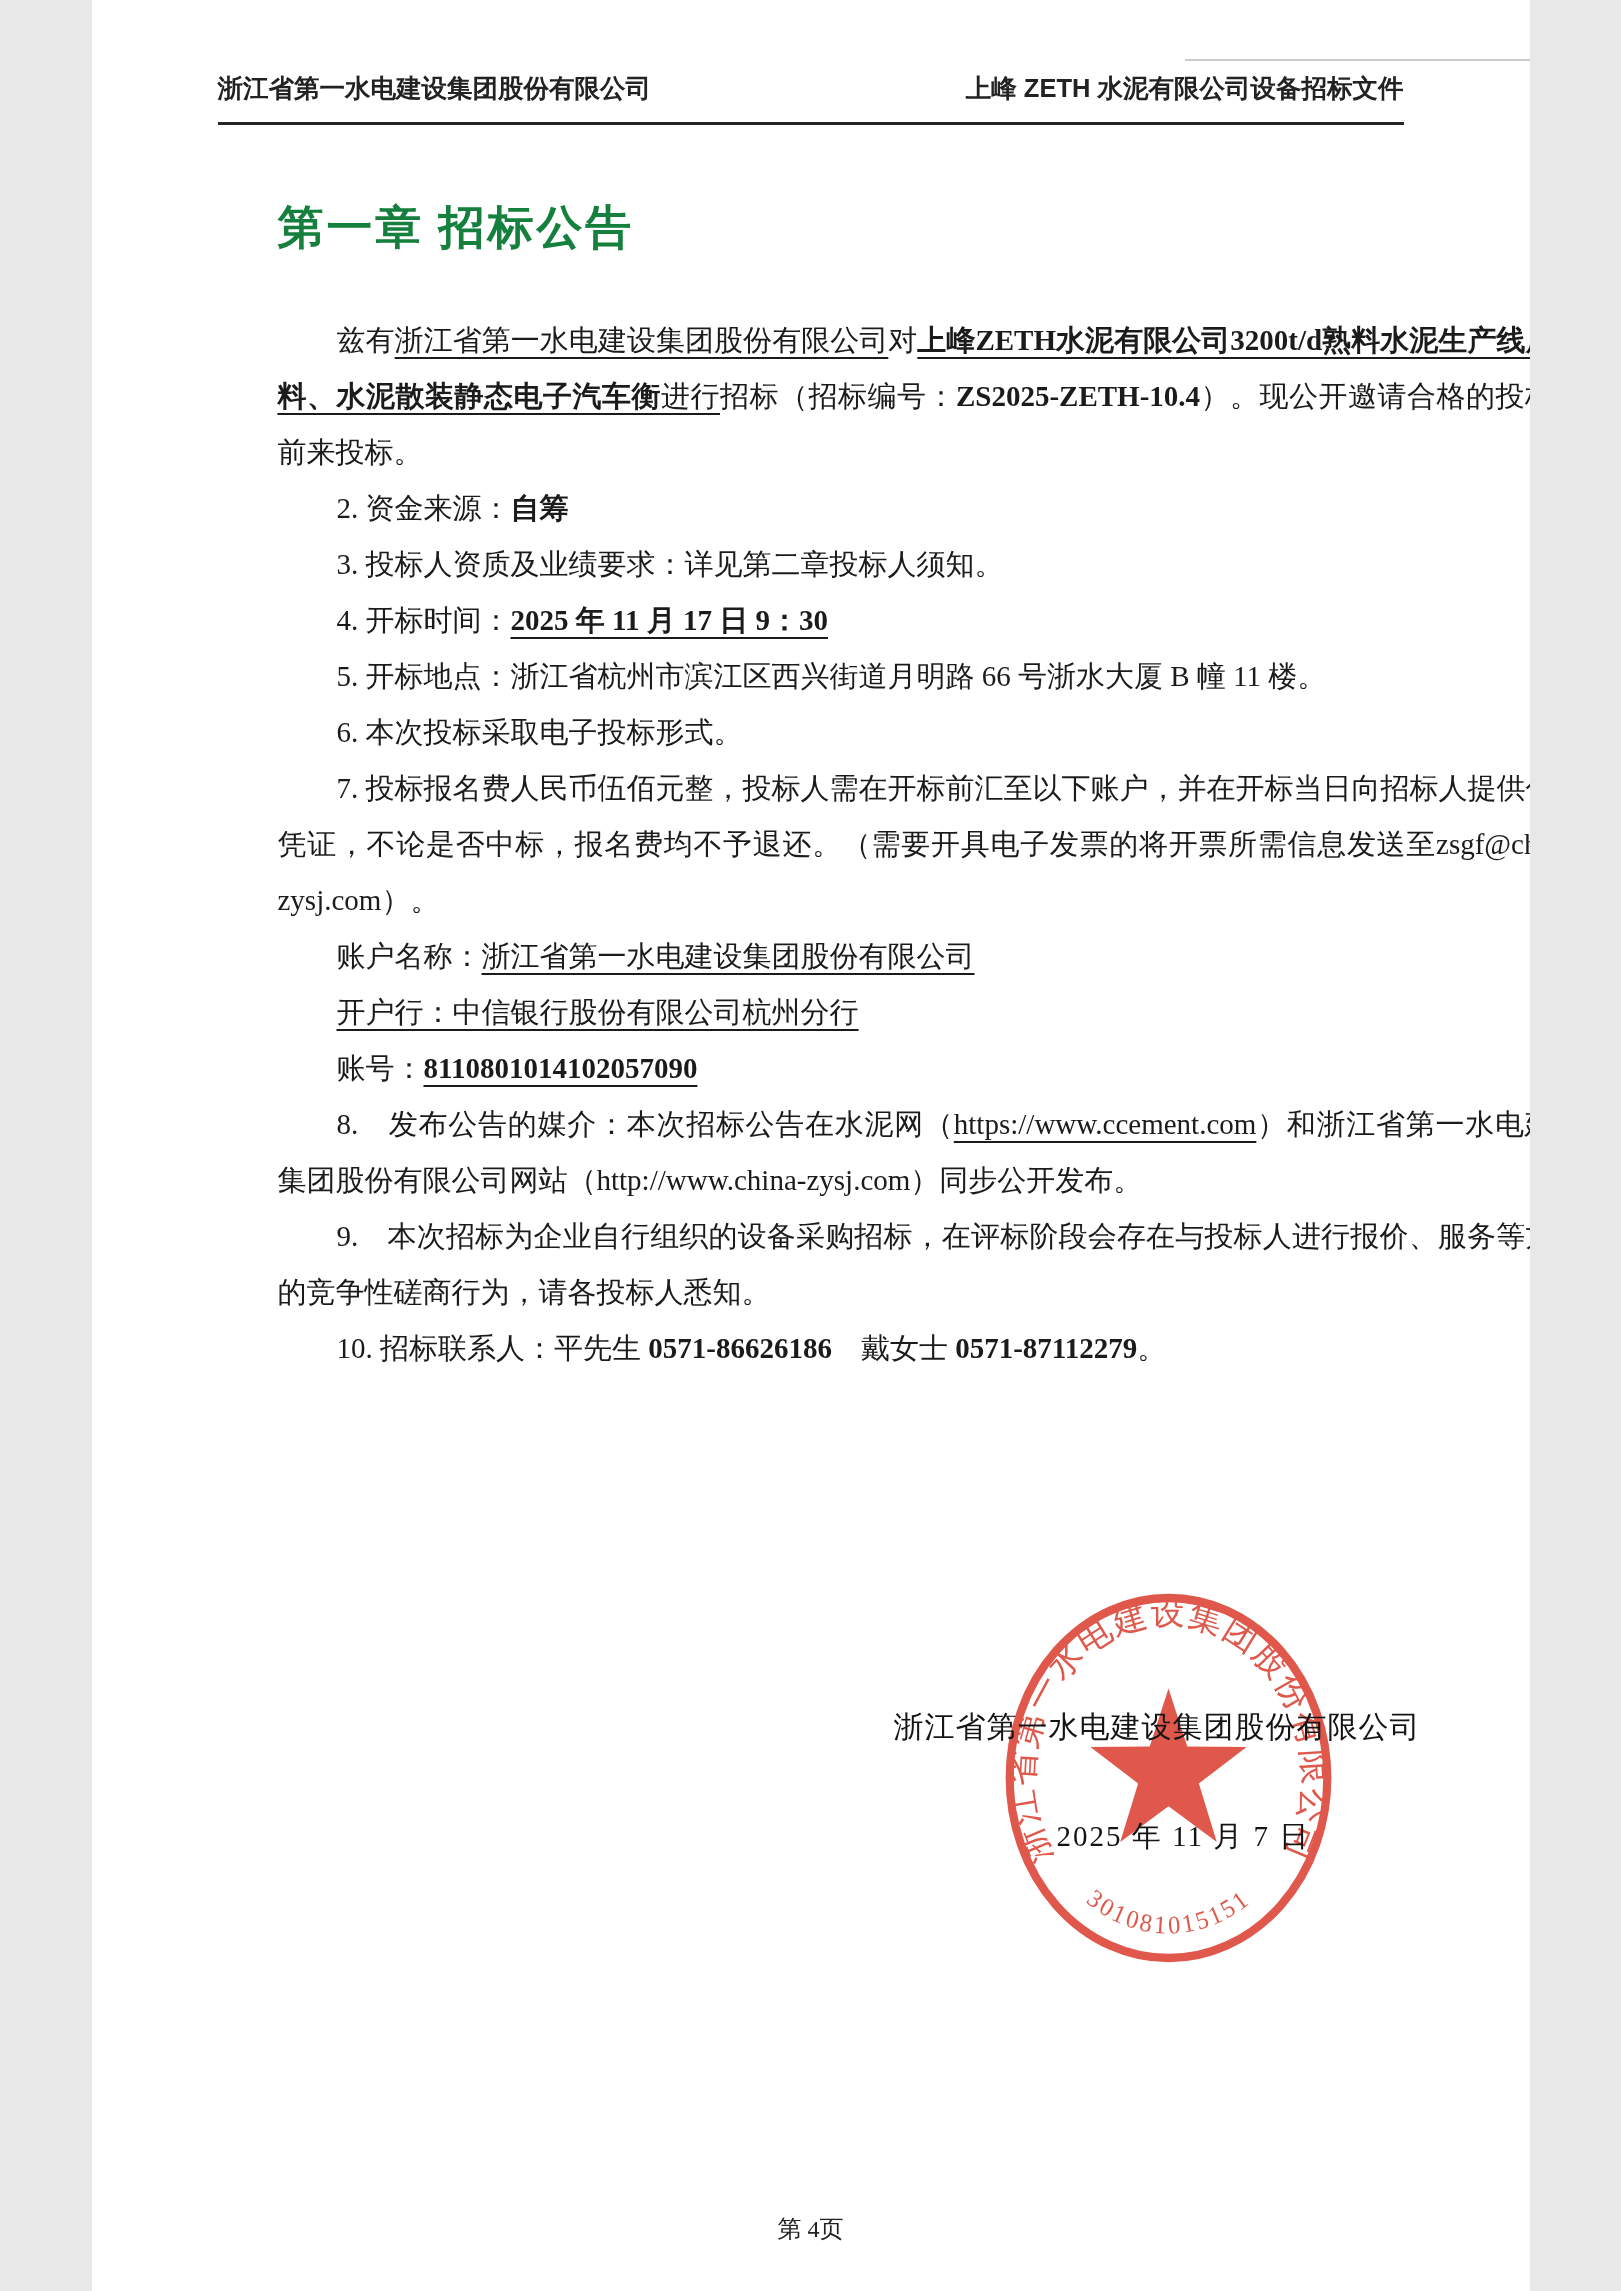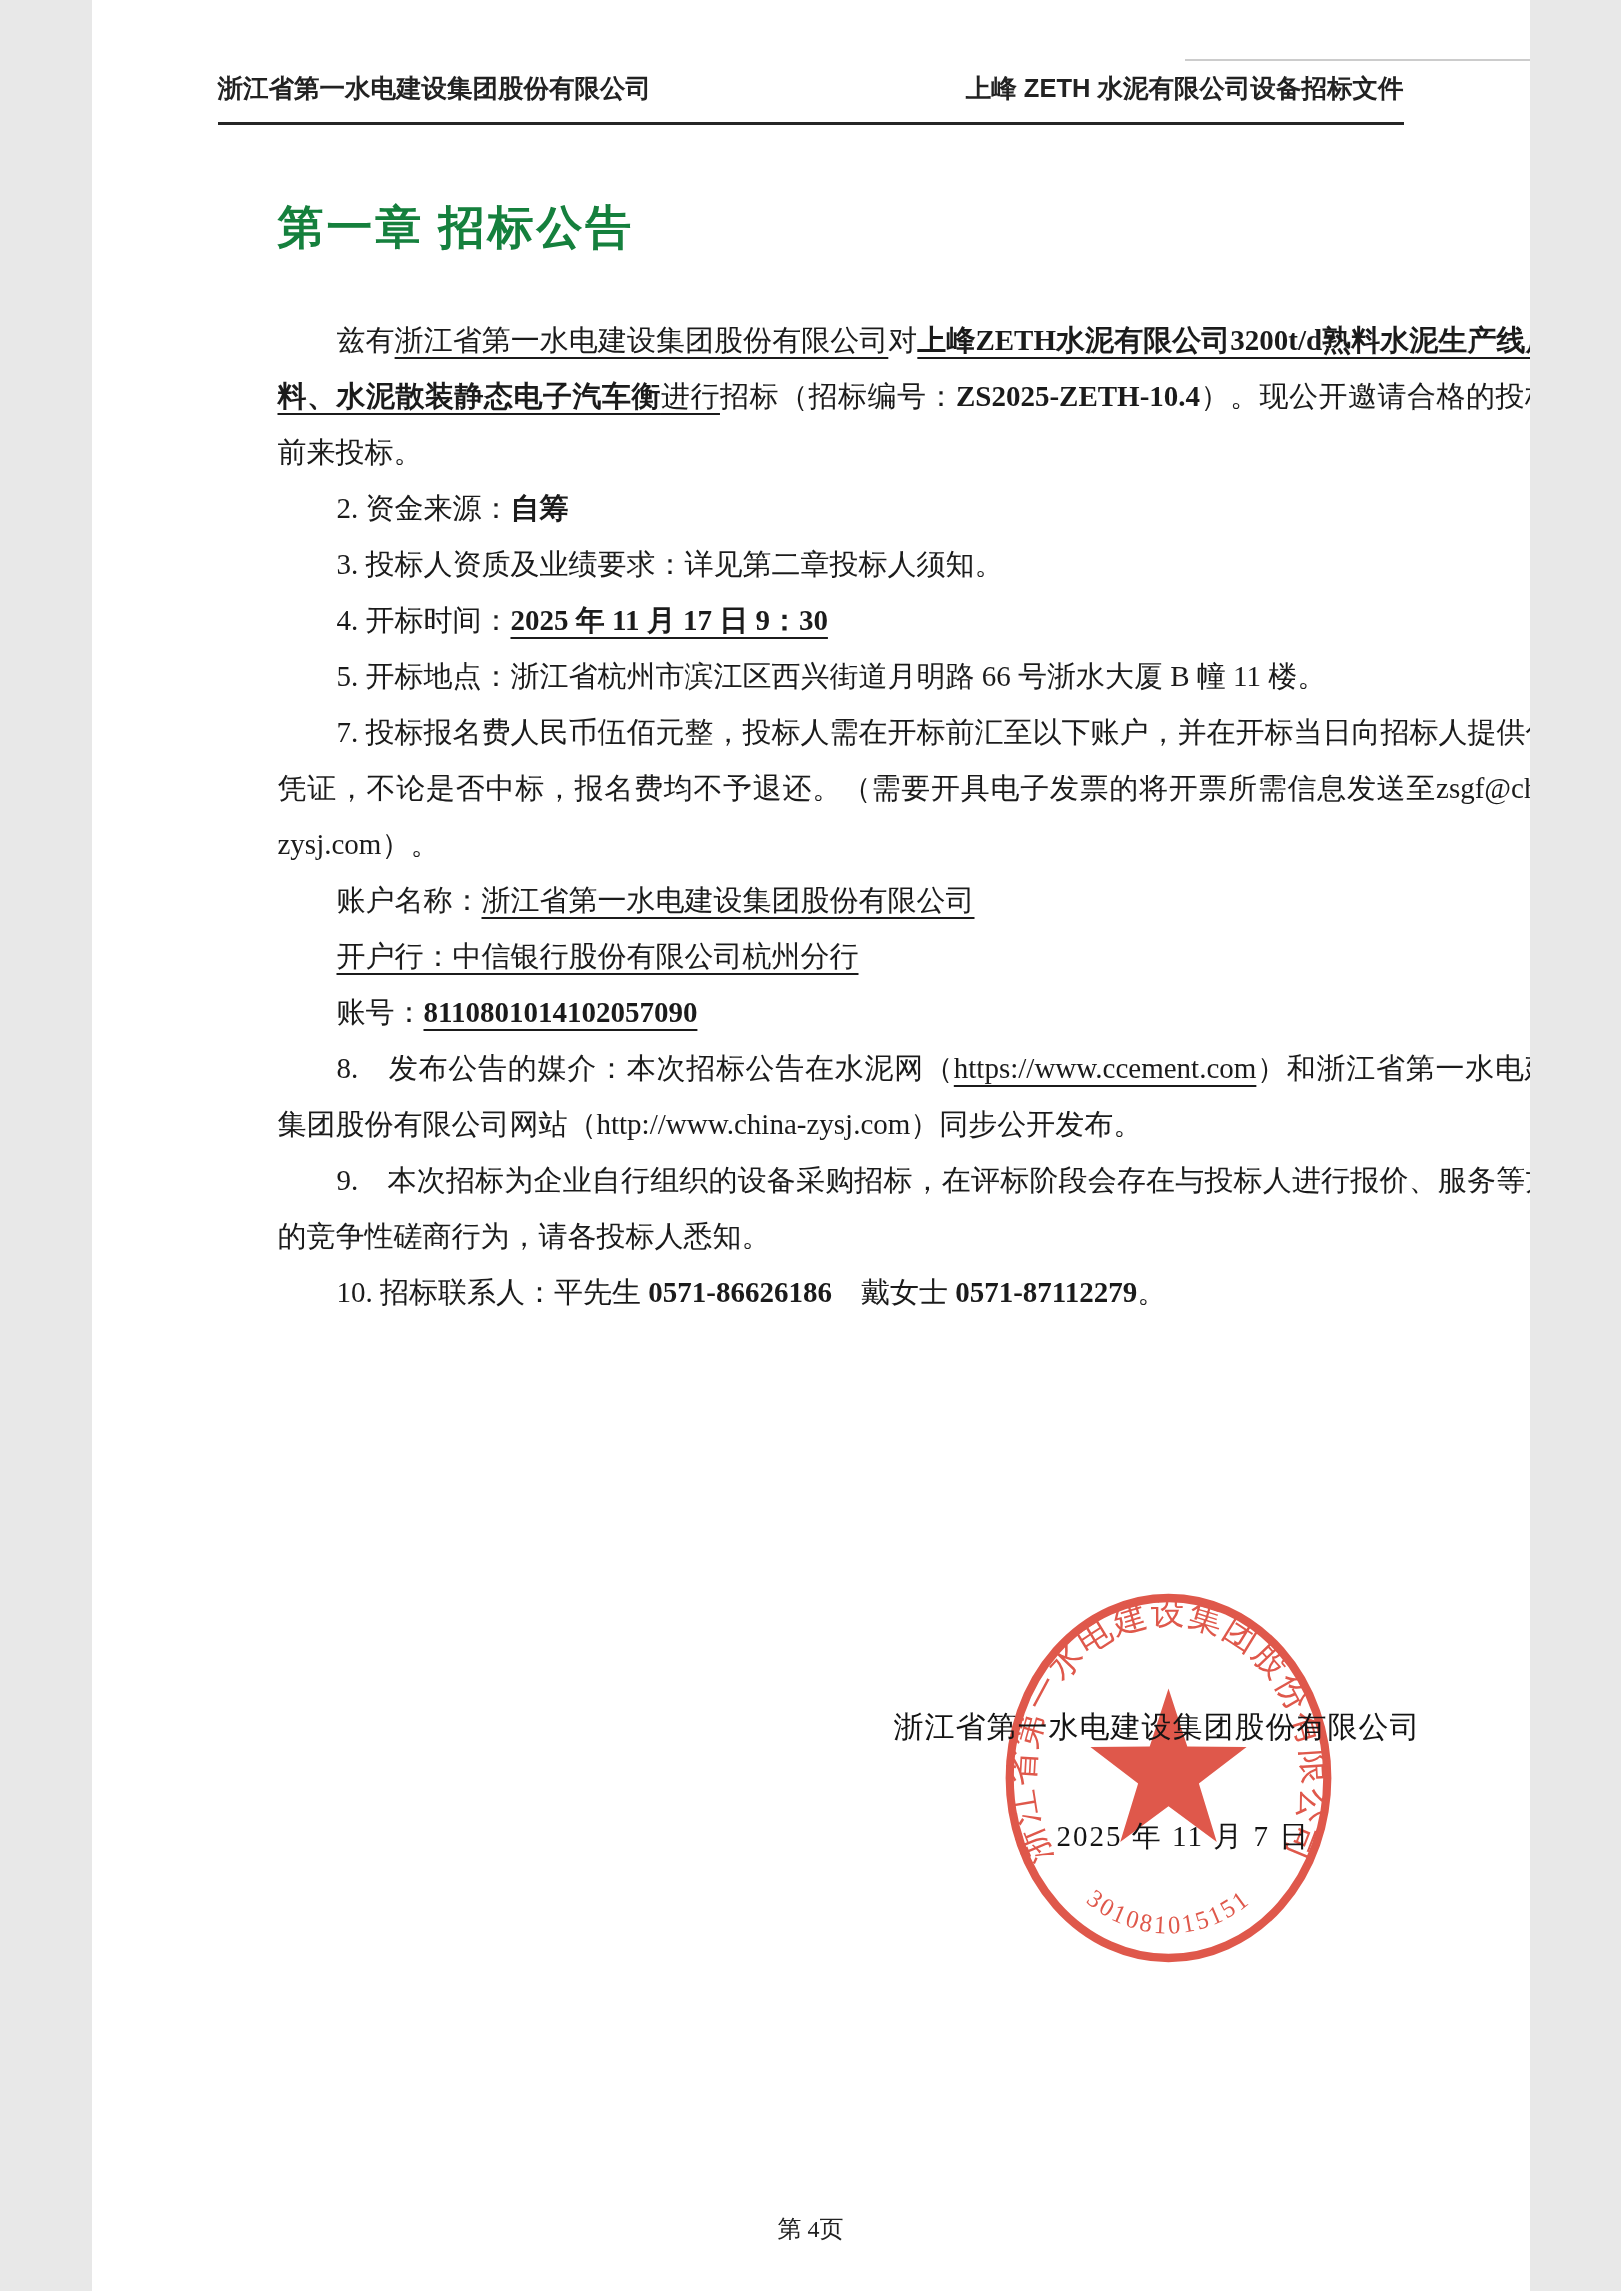--- a/index.html
+++ b/index.html
@@ -53,20 +53,21 @@
   </div>
 
   <div class="content">
     <h1 class="doc-title">第一章  招标公告</h1>
     <div id="doc-body">
         <p class="ind2 just"><span>兹有</span><span class="u">浙江省第一水电建设集团股份有限公司</span><span>对</span><span class="b u">上峰ZETH水泥有限公司3200t/d熟料水泥生产线原材料、水泥散装静态电子汽车衡</span><span class="u">进行</span><span>招标（招标编号：</span><span class="b">ZS2025-ZETH-10.4</span><span>）。现公开邀请合格的投标人前来投标。</span></p>
         <p class="ind2"><span>2. 资金来源：</span><span class="b">自筹</span></p>
         <p class="ind2"><span>3. 投标人资质及业绩要求：详见第二章投标人须知。</span></p>
         <p class="ind2"><span>4. 开标时间：</span><span class="b u">2025 年 11 月 17 日 9：30</span></p>
         <p class="ind2"><span>5. 开标地点：浙江省杭州市滨江区西兴街道月明路 66 号浙水大厦 B 幢 11 楼。</span></p>
+        <p class="ind2"><span>6. 本次投标采取电子投标形式。</span></p>
         <p class="ind2 just"><span>7. 投标报名费人民币伍佰元整，投标人需在开标前汇至以下账户，并在开标当日向招标人提供付款凭证，不论是否中标，报名费均不予退还。（需要开具电子发票的将开票所需信息发送至zsgf@china-zysj.com）。</span></p>
         <p class="ind2"><span>账户名称：</span><span class="u">浙江省第一水电建设集团股份有限公司</span></p>
         <p class="ind2"><span class="u">开户行：中信银行股份有限公司杭州分行</span></p>
         <p class="ind2"><span>账号：</span><span class="b u">8110801014102057090</span></p>
         <p class="ind2 just"><span>8.　发布公告的媒介：本次招标公告在水泥网（</span><span class="u">https://www.ccement.com</span><span>）和浙江省第一水电建设集团股份有限公司网站（http://www.china-zysj.com）同步公开发布。</span></p>
         <p class="ind2 just"><span>9.　本次招标为企业自行组织的设备采购招标，在评标阶段会存在与投标人进行报价、服务等方面的竞争性磋商行为，请各投标人悉知。</span></p>
         <p class="ind2"><span>10. 招标联系人：平先生 </span><span class="b">0571-86626186</span><span>　戴女士 </span><span class="b">0571-87112279</span><span>。</span></p>
       </div>
   </div>
 

